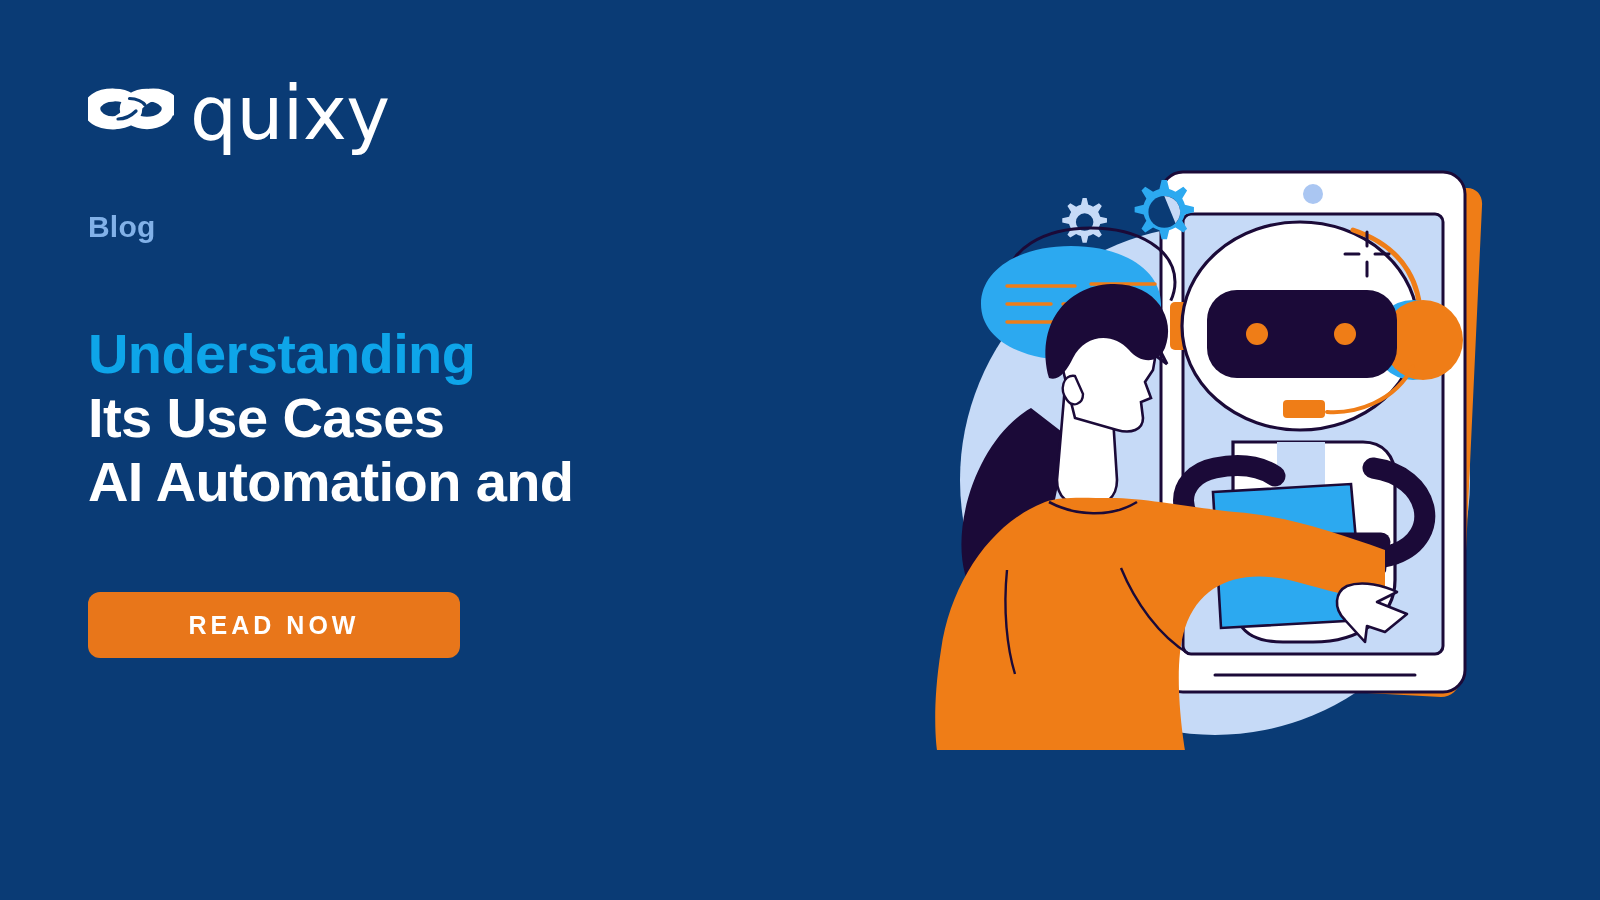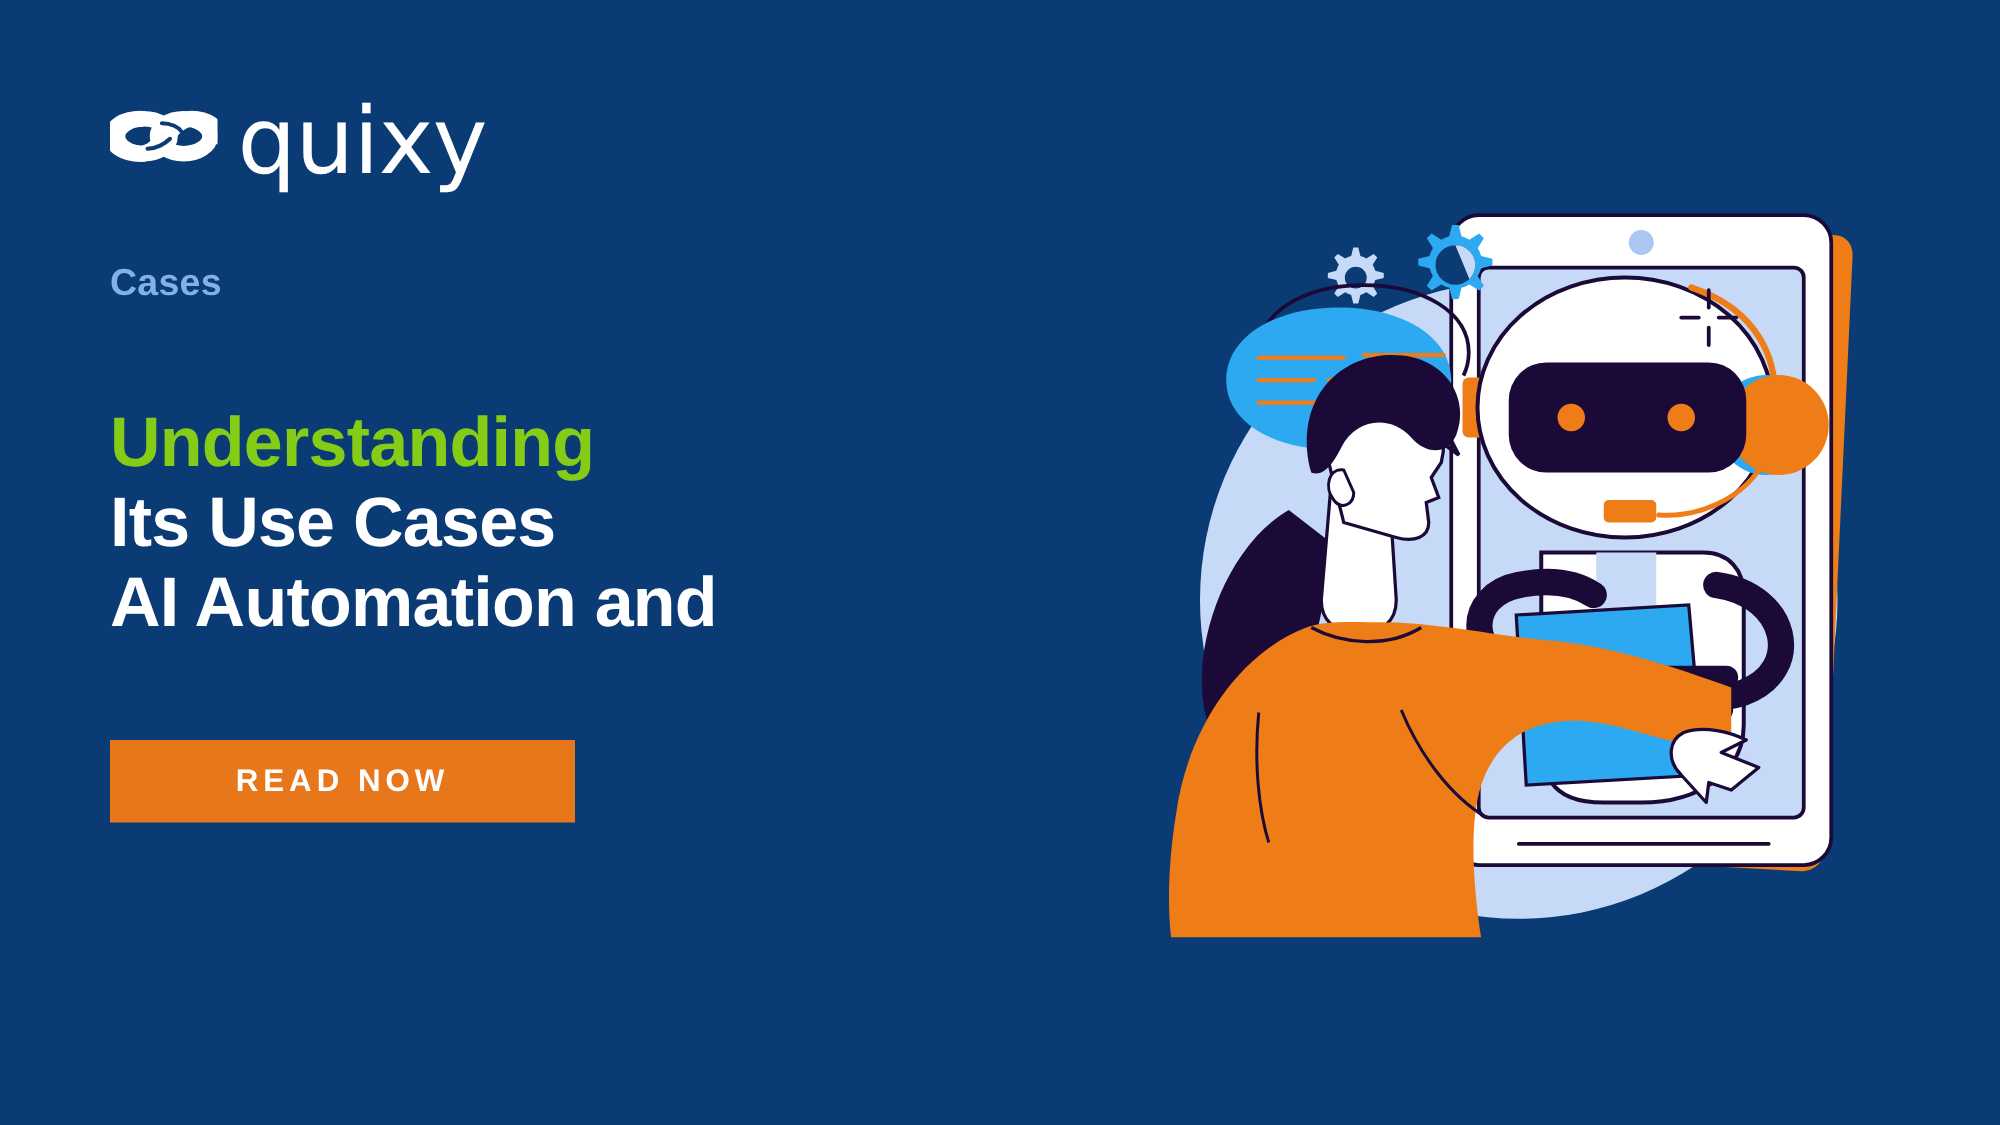--- a/index.html
+++ b/index.html
@@ -63,32 +63,32 @@
     position:absolute;
     left:0;
     top:322px;
     width:640px;
     font-size:56px;
     line-height:1.14;
     font-weight:700;
     letter-spacing:-0.6px;
     color:#ffffff;
   }
-  .headline .hl-accent { color:#84cc16; display:block; }
+  .headline .hl-accent { color:#0ea5e9; display:block; }
   .headline .hl-main { color:#ffffff; display:block; }
 
   .cta-button {
     position:absolute;
     left:0;
     top:592px;
     width:372px;
     height:66px;
     background:#e8761a;
     border:none;
-    border-radius:0;
+    border-radius:12px;
     color:#ffffff;
     font-family:"Liberation Sans", sans-serif;
     font-size:25px;
     font-weight:700;
     letter-spacing:4px;
     cursor:pointer;
     display:flex;
     align-items:center;
     justify-content:center;
   }
@@ -122,21 +122,21 @@
           </g>
           <g fill="none" stroke="#0a3b75" stroke-width="3.2" stroke-linecap="round">
             <path d="M41.5 20.5 C49 20.5 55 24 57 27"></path>
             <path d="M30 41 C37 41 44 37 48 33"></path>
           </g>
         </svg>
       </span>
       <span class="logo-word">quixy</span>
     </div>
 
-    <div class="eyebrow">Cases</div>
+    <div class="eyebrow">Blog</div>
 
     <h1 class="headline">
       <span class="hl-accent">Understanding</span>
       <span class="hl-main">Its Use Cases</span>
       <span class="hl-main">AI Automation and</span>
     </h1>
 
     <button class="cta-button">READ NOW</button>
   </div>
 

